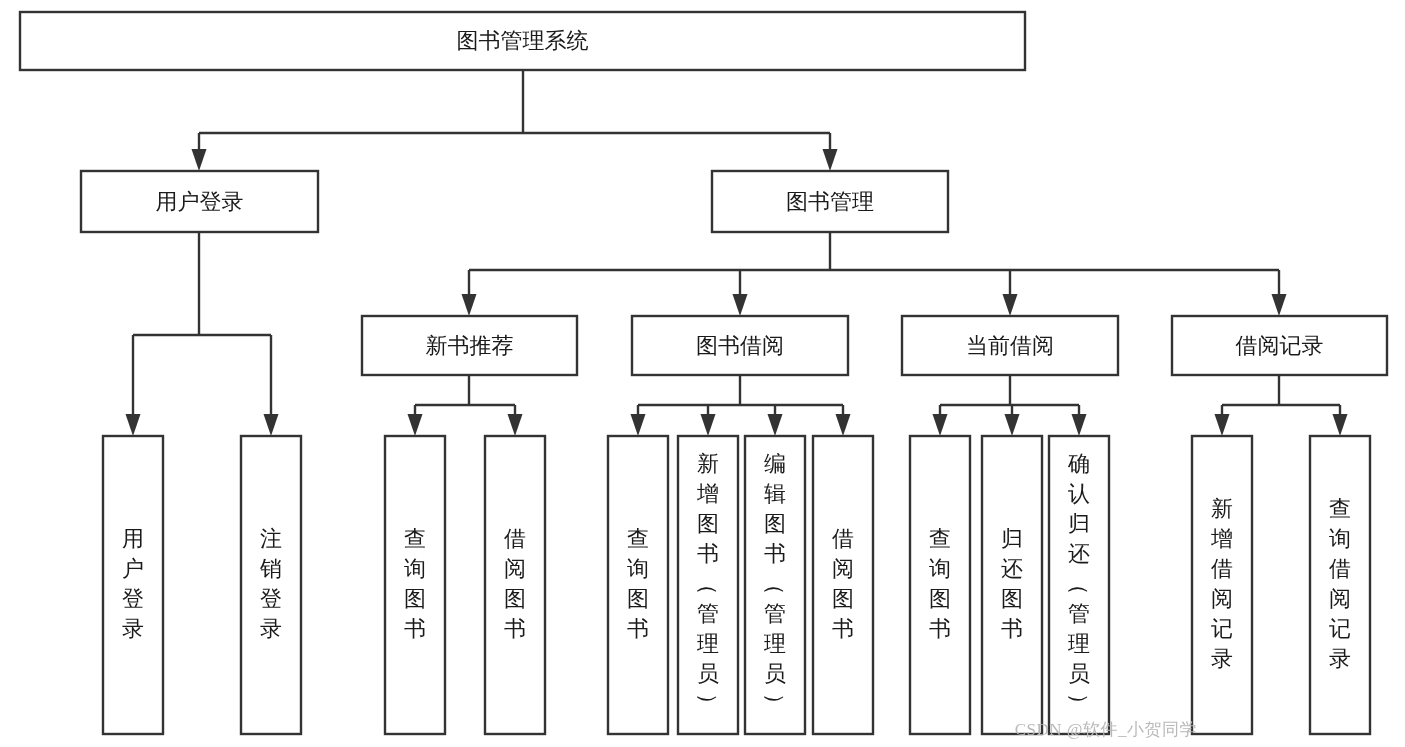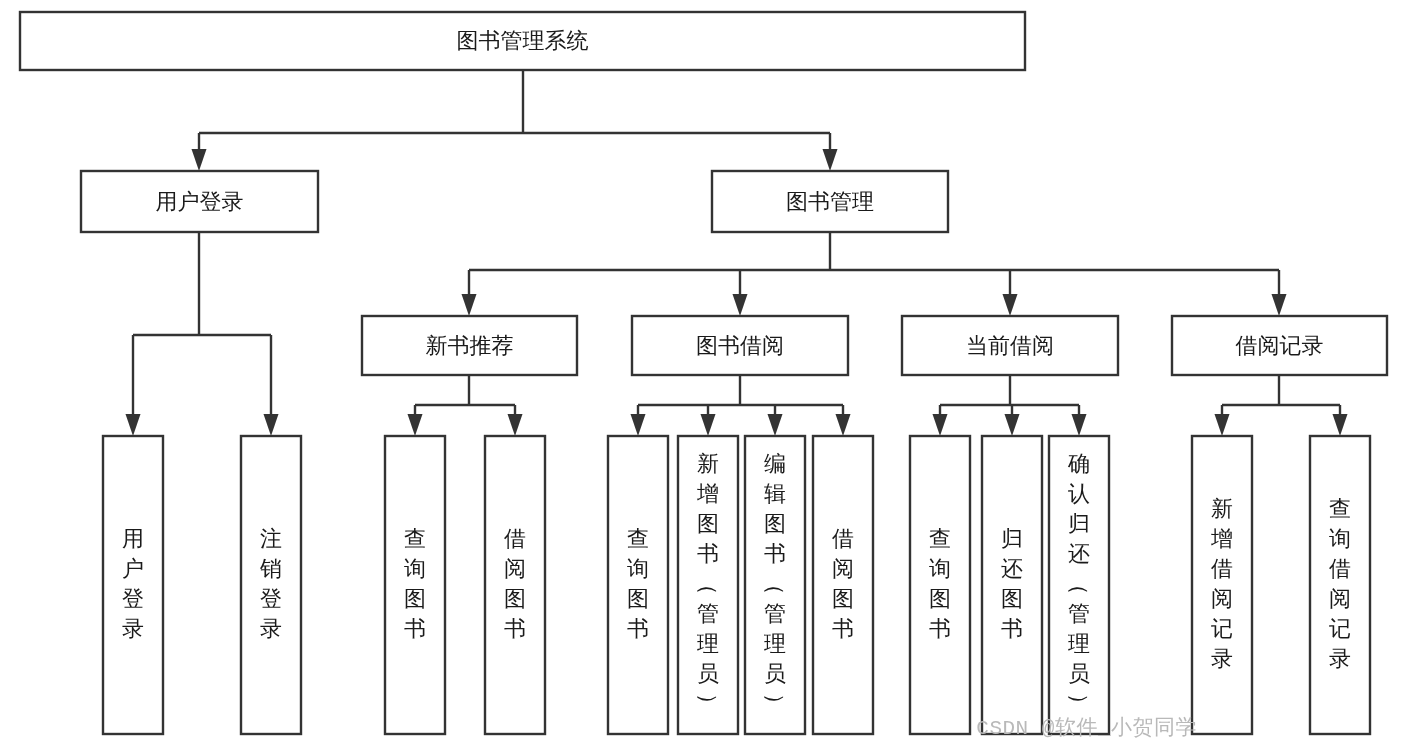--- a/index.html
+++ b/index.html
@@ -53,22 +53,22 @@
     stroke-linecap: butt;
   }
   .connector-arrow {
     fill: #333333;
     stroke: none;
   }
   .watermark-text {
     position: absolute;
     right: 8px;
     bottom: 6px;
-    font-family: Liberation Mono, monospace;
-    font-size: 21px;
+    font-family: Liberation Serif, serif;
+    font-size: 17px;
     color: #b9b9b9;
     letter-spacing: 0.5px;
     white-space: nowrap;
     user-select: none;
   }
 </style>
 </head>
 <body>
 
 <div id="diagram-root">

